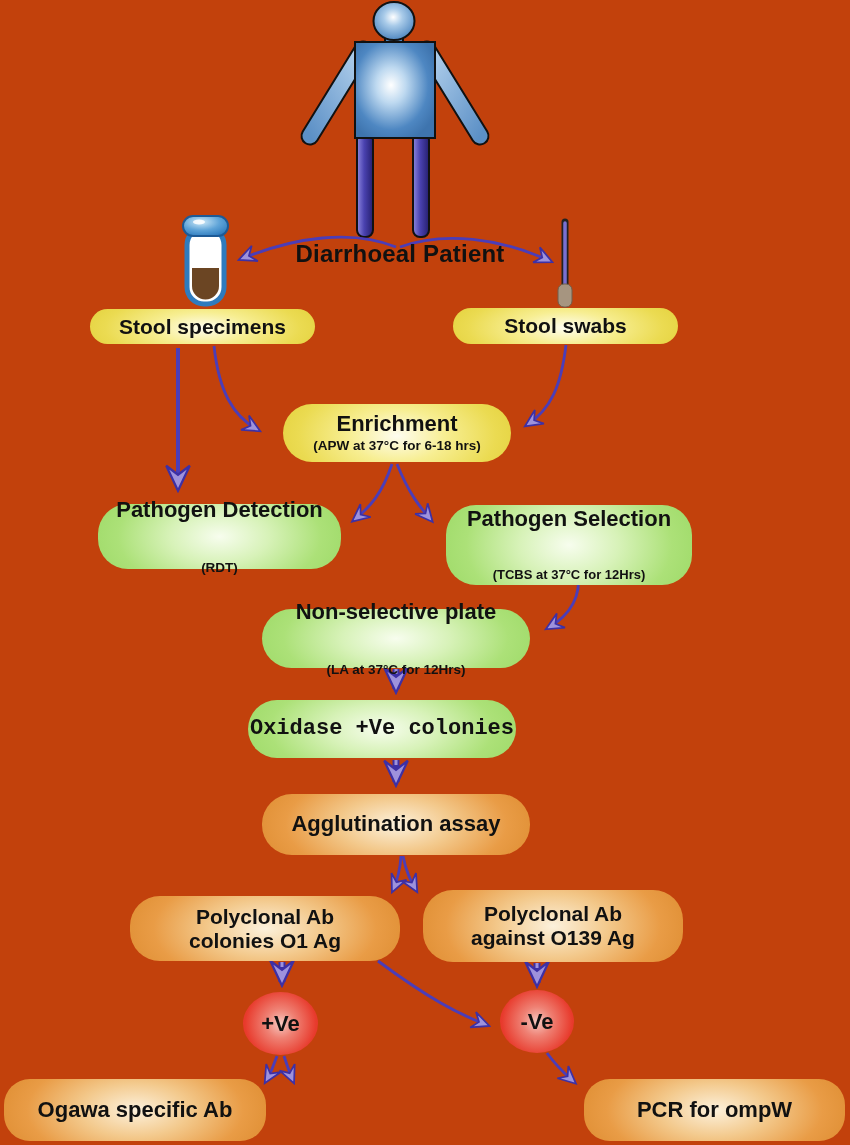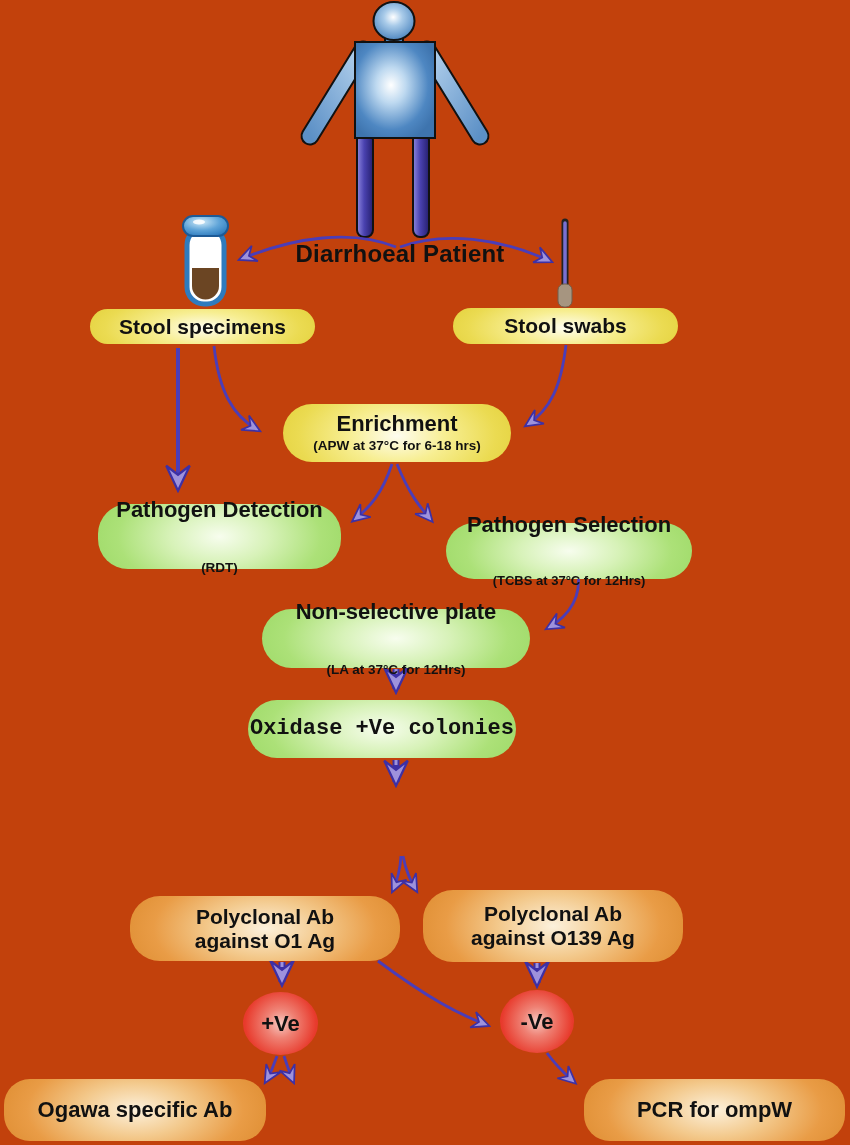--- a/index.html
+++ b/index.html
@@ -163,38 +163,41 @@
   <div class="pill yellow" style="left:283px;top:404px;width:228px;height:58px;">
     <span class="main lg">Enrichment</span>
     <span class="sub">(APW at 37°C for 6-18 hrs)</span>
   </div>
 
   <div class="pill green" style="left:98px;top:504px;width:243px;height:65px;">
     <span class="main lg">Pathogen Detection</span>
     <span class="sub">(RDT)</span>
   </div>
 
-  <div class="pill green" style="left:446px;top:523px;width:246px;height:56px;">
+  <div class="pill green" style="left:446px;top:505px;width:246px;height:80px;">
     <span class="main lg">Pathogen Selection</span>
     <span class="sub" style="font-size:13px">(TCBS at 37°C for 12Hrs)</span>
   </div>
 
   <div class="pill green" style="left:262px;top:609px;width:268px;height:59px;">
     <span class="main lg">Non-selective plate</span>
     <span class="sub">(LA at 37°C for 12Hrs)</span>
   </div>
 
   <div class="pill green" style="left:248px;top:700px;width:268px;height:58px;font-family:Liberation Mono, monospace;">
     <span class="main lg">Oxidase +Ve colonies</span>
   </div>
 
+  <div class="pill orange" style="left:262px;top:794px;width:268px;height:61px;">
+    <span class="main lg">Agglutination assay</span>
+  </div>
 
   <div class="pill orange" style="left:130px;top:896px;width:270px;height:65px;">
     <span class="main">Polyclonal Ab</span>
-    <span class="main">against O1 Ag</span>
+    <span class="main">colonies O1 Ag</span>
   </div>
 
   <div class="pill orange" style="left:423px;top:890px;width:260px;height:72px;">
     <span class="main">Polyclonal Ab</span>
     <span class="main">against O139 Ag</span>
   </div>
 
   <div class="pill circle-red" style="left:243px;top:992px;width:75px;height:63px;">
     <span class="vetext">+Ve</span>
   </div>

